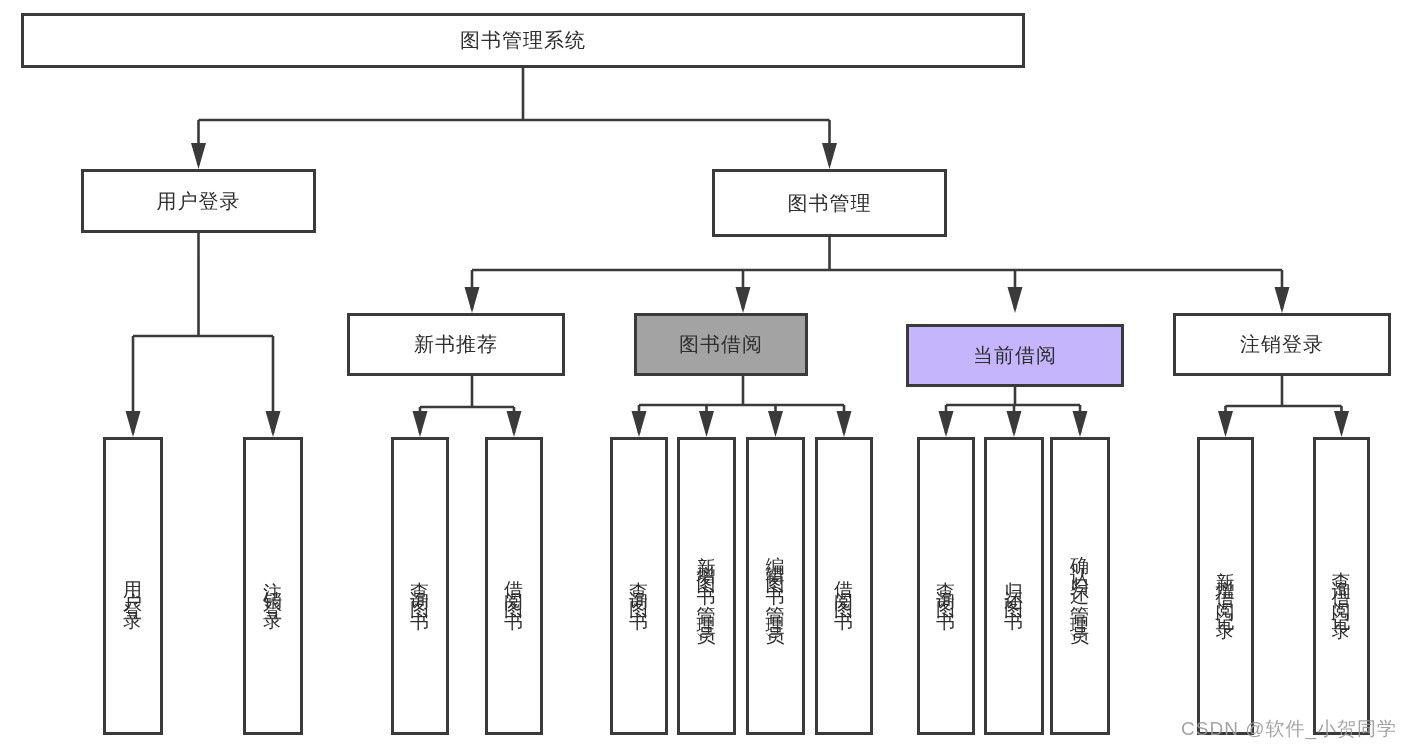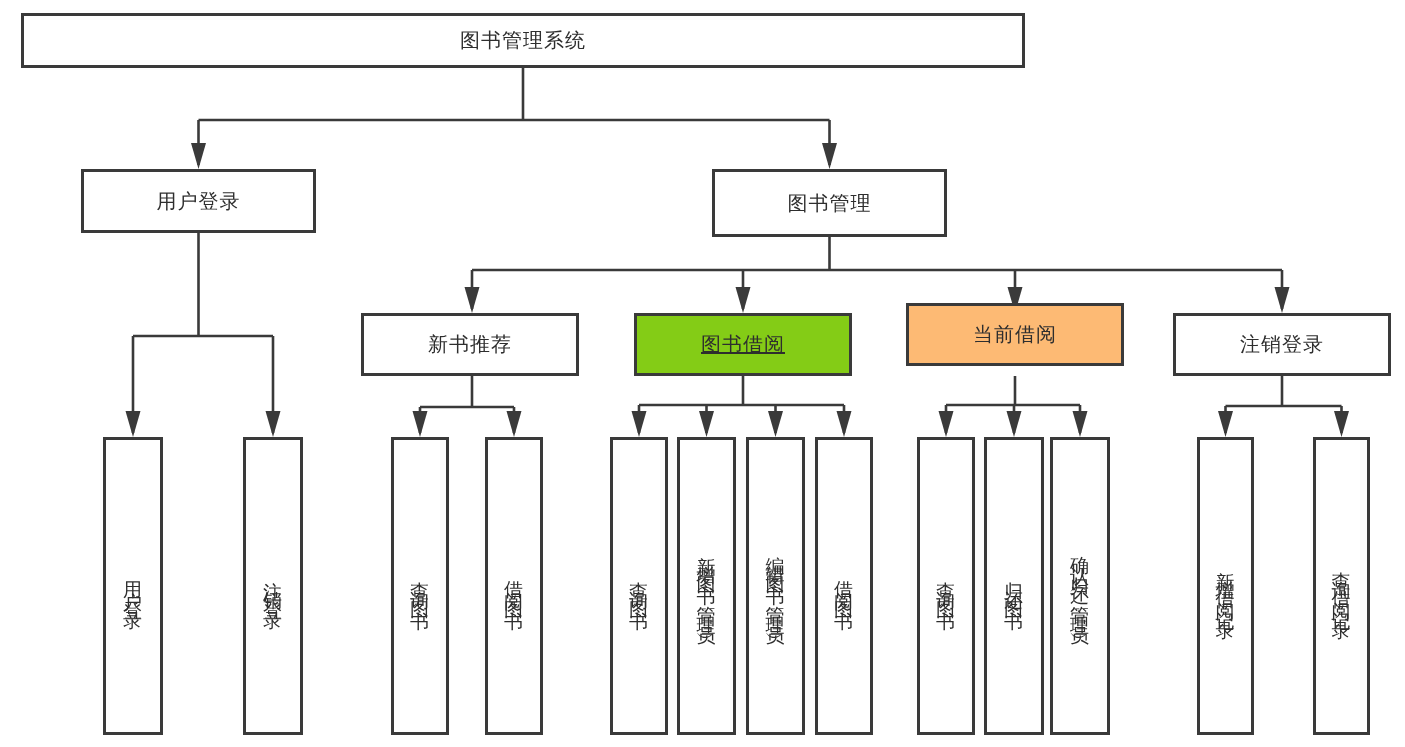--- a/index.html
+++ b/index.html
@@ -100,27 +100,27 @@
   <div id="nodes-layer">
       <div class="node h" style="left: 21px; top: 13px; width: 1004px; height: 55px; border-color: rgb(58, 58, 58); background: rgb(255, 255, 255);">
         <span class="label" style="color: rgb(46, 46, 46);">图书管理系统</span>
       </div>
       <div class="node h" style="left: 81px; top: 169px; width: 235px; height: 64px; border-color: rgb(58, 58, 58); background: rgb(255, 255, 255);">
         <span class="label" style="color: rgb(46, 46, 46);">用户登录</span>
       </div>
       <div class="node h" style="left: 712px; top: 169px; width: 235px; height: 68px; border-color: rgb(58, 58, 58); background: rgb(255, 255, 255);">
         <span class="label" style="color: rgb(46, 46, 46);">图书管理</span>
       </div>
-      <div class="node h" style="left: 361px; top: 313px; width: 218px; height: 63px; border-color: rgb(58, 58, 58); background: rgb(255, 255, 255);">
+      <div class="node h" style="left: 347px; top: 313px; width: 218px; height: 63px; border-color: rgb(58, 58, 58); background: rgb(255, 255, 255);">
         <span class="label" style="color: rgb(46, 46, 46);">新书推荐</span>
       </div>
-      <div class="node h" style="left: 634px; top: 313px; width: 218px; height: 63px; border-color: rgb(58, 58, 58); background: #84cc16; text-decoration: underline;">
+      <div class="node h" style="left: 634px; top: 313px; width: 174px; height: 63px; border-color: rgb(58, 58, 58); background: #a3a3a3;">
         <span class="label" style="color: rgb(46, 46, 46);">图书借阅</span>
       </div>
-      <div class="node h" style="left: 906px; top: 303px; width: 218px; height: 63px; border-color: rgb(58, 58, 58); background: #fdba74;">
+      <div class="node h" style="left: 906px; top: 324px; width: 218px; height: 63px; border-color: rgb(58, 58, 58); background: #c4b5fd;">
         <span class="label" style="color: rgb(46, 46, 46);">当前借阅</span>
       </div>
       <div class="node h" style="left: 1173px; top: 313px; width: 218px; height: 63px; border-color: rgb(58, 58, 58); background: rgb(255, 255, 255);">
         <span class="label" style="color: rgb(46, 46, 46);">注销登录</span>
       </div>
       <div class="node v" style="left: 103px; top: 437px; width: 60px; height: 298px; border-color: rgb(58, 58, 58); background: rgb(255, 255, 255);">
         <span class="label" style="color: rgb(46, 46, 46);">用户登录</span>
       </div>
       <div class="node v" style="left: 243px; top: 437px; width: 60px; height: 298px; border-color: rgb(58, 58, 58); background: rgb(255, 255, 255);">
         <span class="label" style="color: rgb(46, 46, 46);">注销登录</span>
@@ -152,13 +152,14 @@
       <div class="node v" style="left: 1050px; top: 437px; width: 60px; height: 298px; border-color: rgb(58, 58, 58); background: rgb(255, 255, 255);">
         <span class="label" style="color: rgb(46, 46, 46);">确认归还（管理员）</span>
       </div>
       <div class="node v" style="left: 1197px; top: 437px; width: 57px; height: 298px; border-color: rgb(58, 58, 58); background: rgb(255, 255, 255);">
         <span class="label" style="color: rgb(46, 46, 46);">新增借阅记录</span>
       </div>
       <div class="node v" style="left: 1313px; top: 437px; width: 57px; height: 298px; border-color: rgb(58, 58, 58); background: rgb(255, 255, 255);">
         <span class="label" style="color: rgb(46, 46, 46);">查询借阅记录</span>
       </div>
     </div>
+  <div class="watermark" style="color: rgb(155, 155, 155);">CSDN @软件_小贺同学</div>
 </div>
 
 </body></html>

